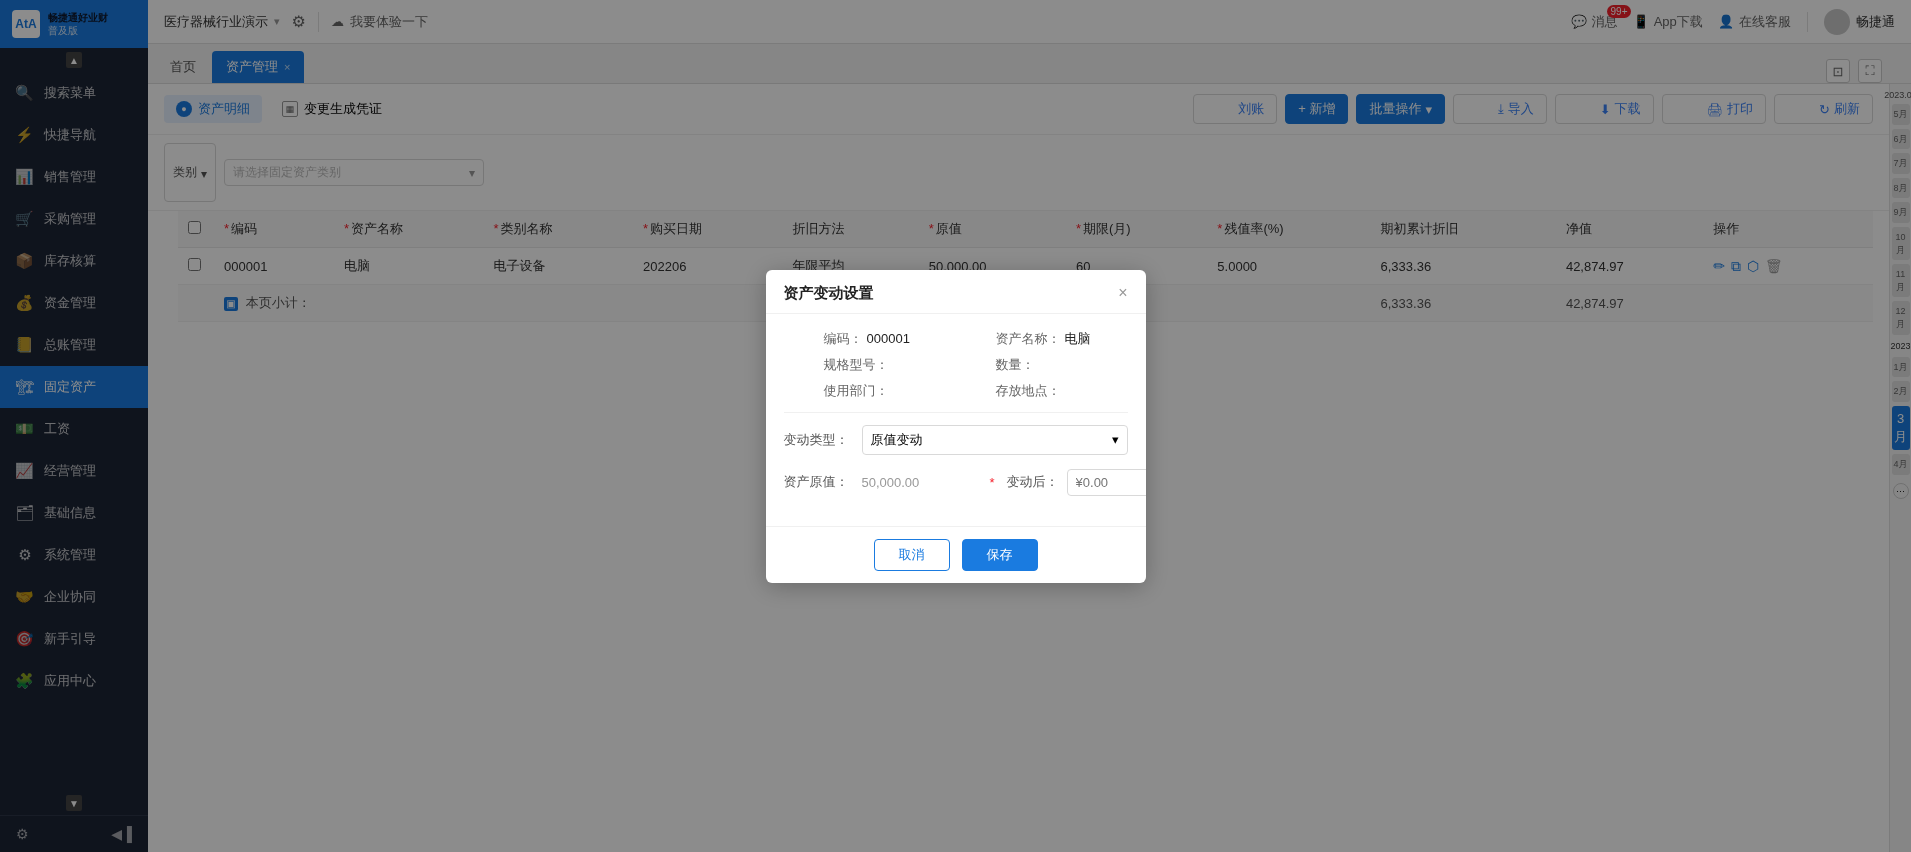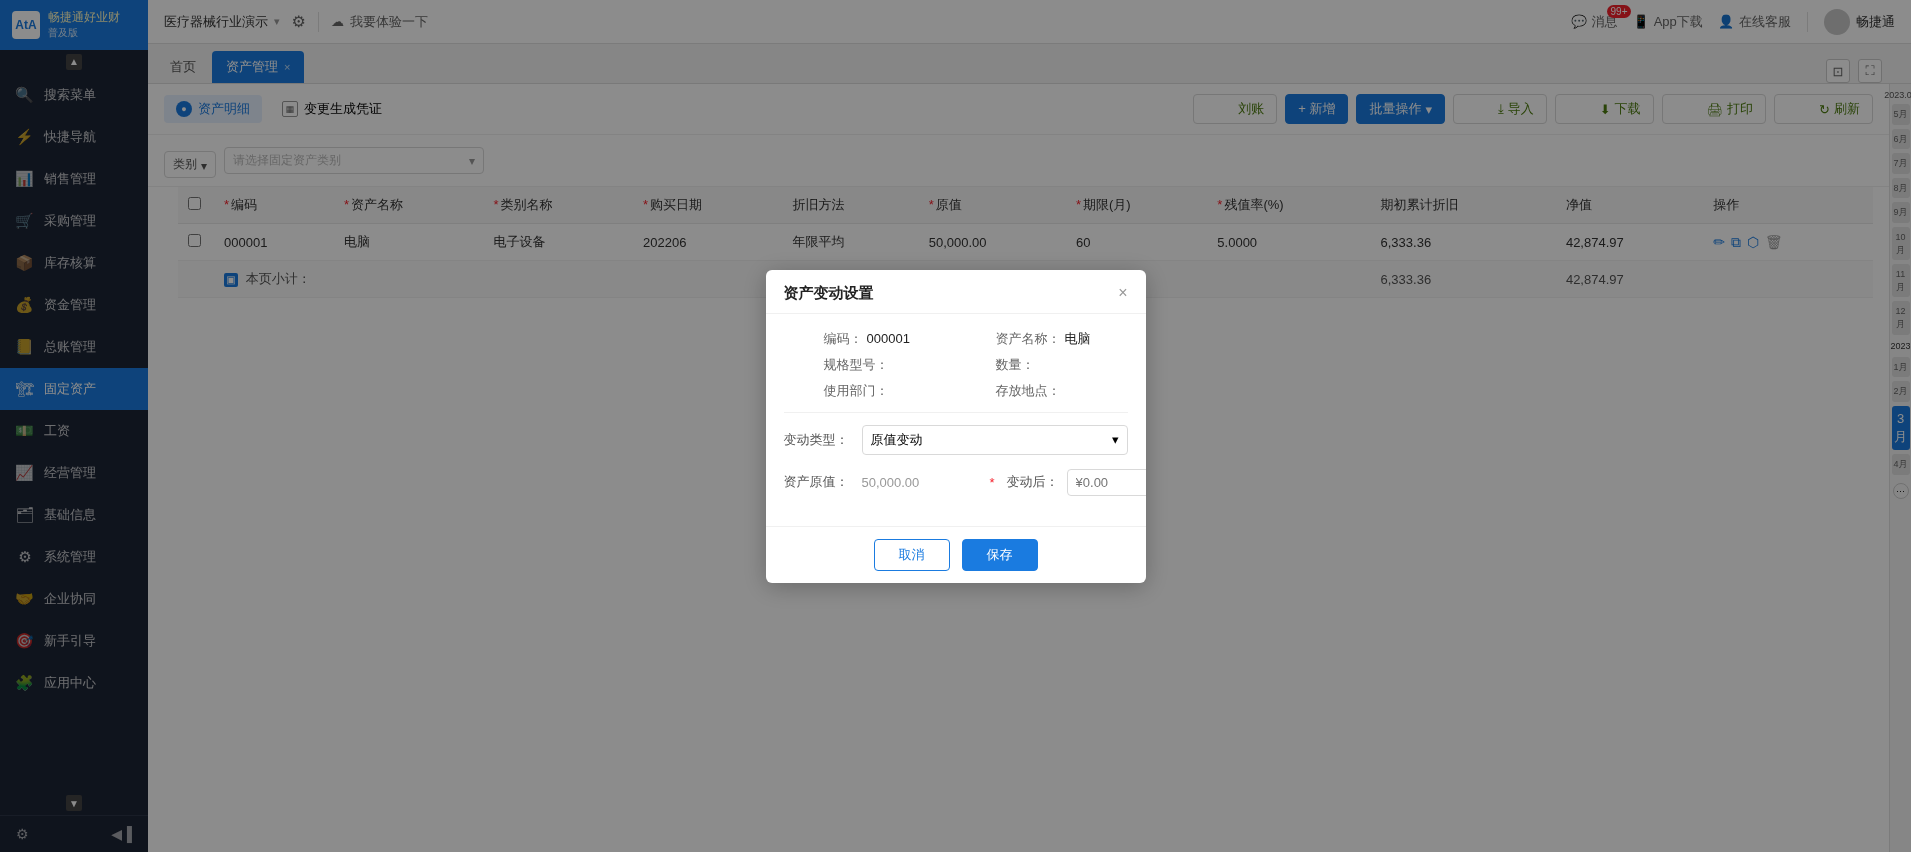--- a/index.html
+++ b/index.html
@@ -2,21 +2,21 @@
 <html><head>
   <meta charset="utf-8">
   <style>
     * { margin: 0; padding: 0; box-sizing: border-box; }
     body { font-family: "Microsoft YaHei", "PingFang SC", sans-serif; font-size: 13px; background: #f0f2f5; width: 1911px; height: 852px; overflow: hidden; display: flex; }
 
     
     .sidebar { width: 148px; background: #1d2535; display: flex; flex-direction: column; height: 852px; flex-shrink: 0; }
     .sidebar-header { background: #1a7be0; padding: 10px 12px; display: flex; align-items: center; gap: 8px; cursor: pointer; }
     .sidebar-logo-icon { width: 28px; height: 28px; background: #fff; border-radius: 4px; display: flex; align-items: center; justify-content: center; color: #1a7be0; font-weight: bold; font-size: 12px; }
-    .sidebar-title { color: #fef9c3; font-size: 12px; font-weight: normal; line-height: 1.3; }
+    .sidebar-title { color: #0f172a; font-size: 10px; font-weight: bold; line-height: 1.3; }
     .sidebar-subtitle { color: rgba(255,255,255,0.8); font-size: 10px; }
 
     .sidebar-scroll { flex: 1; overflow-y: auto; overflow-x: hidden; }
     .sidebar-scroll::-webkit-scrollbar { width: 3px; }
     .sidebar-scroll::-webkit-scrollbar-thumb { background: #444; }
     .sidebar-item { display: flex; align-items: center; gap: 10px; padding: 12px 16px; color: rgba(255,255,255,0.75); cursor: pointer; font-size: 13px; }
     .sidebar-item.active { background: #1a7be0; color: #fff; }
     .sidebar-item-icon { width: 18px; height: 18px; display: flex; align-items: center; justify-content: center; font-size: 15px; flex-shrink: 0; }
 
     .sidebar-footer { border-top: 1px solid #2d3548; padding: 10px 16px; display: flex; justify-content: space-between; align-items: center; }
@@ -60,25 +60,25 @@
 
     
     .page-toolbar { padding: 10px 16px; border-bottom: 1px solid #eee; display: flex; align-items: center; gap: 8px; flex-wrap: wrap; }
     .toolbar-tab { display: flex; align-items: center; gap: 6px; padding: 5px 12px; border-radius: 4px; cursor: pointer; font-size: 13px; }
     .toolbar-tab.active { background: #e6f0ff; color: #1a7be0; }
     .toolbar-tab-icon { width: 16px; height: 16px; border-radius: 50%; background: #1a7be0; display: flex; align-items: center; justify-content: center; font-size: 9px; color: #fff; }
     .toolbar-tab-icon2 { width: 16px; height: 16px; border-radius: 2px; border: 1px solid #999; display: flex; align-items: center; justify-content: center; font-size: 9px; color: #666; }
     .toolbar-right { margin-left: auto; display: flex; align-items: center; gap: 8px; }
     .btn { padding: 5px 12px; border-radius: 4px; border: 1px solid #ccc; background: #fff; color: #333; cursor: pointer; font-size: 13px; display: flex; align-items: center; gap: 4px; }
     .btn-primary { background: #1a7be0; color: #fff; border-color: #1a7be0; }
-    .btn-default { background: #fff; color: #4d7c0f; border: 1px solid #d9d9d9; padding-left: 44px; }
+    .btn-default { background: #fff; color: #3b82f6; border: 1px solid #d9d9d9; padding-left: 44px; }
 
     
     .filter-row { padding: 8px 16px; border-bottom: 1px solid #eee; display: flex; align-items: center; gap: 8px; }
-    .filter-select { display: flex; align-items: flex-end; gap: 4px; border: 1px solid #d9d9d9; border-radius: 4px; padding: 4px 8px; font-size: 12px; color: #555; cursor: pointer; background: #fff; margin-top: 8px; }
+    .filter-select { display: flex; align-items: flex-end; gap: 4px; border: 1px solid #d9d9d9; border-radius: 4px; padding: 20px 8px; font-size: 12px; color: #555; cursor: pointer; background: #fff; }
     .filter-input { flex: 0 0 260px; border: 1px solid #d9d9d9; border-radius: 4px; padding: 4px 8px; font-size: 12px; color: #999; display: flex; align-items: center; gap: 4px; cursor: pointer; }
 
     
     .table-wrap { flex: 1; overflow: auto; padding: 0 16px; margin-left: 14px; }
     table { width: 100%; border-collapse: collapse; font-size: 13px; }
     th { background: #f8f8f8; padding: 9px 10px; text-align: left; border-bottom: 1px solid #e8e8e8; color: #333; font-weight: 500; white-space: nowrap; }
     th .required { color: #f5222d; margin-right: 2px; }
     td { padding: 9px 10px; border-bottom: 1px solid #f0f0f0; color: #333; white-space: nowrap; }
     .table-subtotal { background: #fafafa; }
     .table-subtotal td { color: #555; font-weight: 500; }

